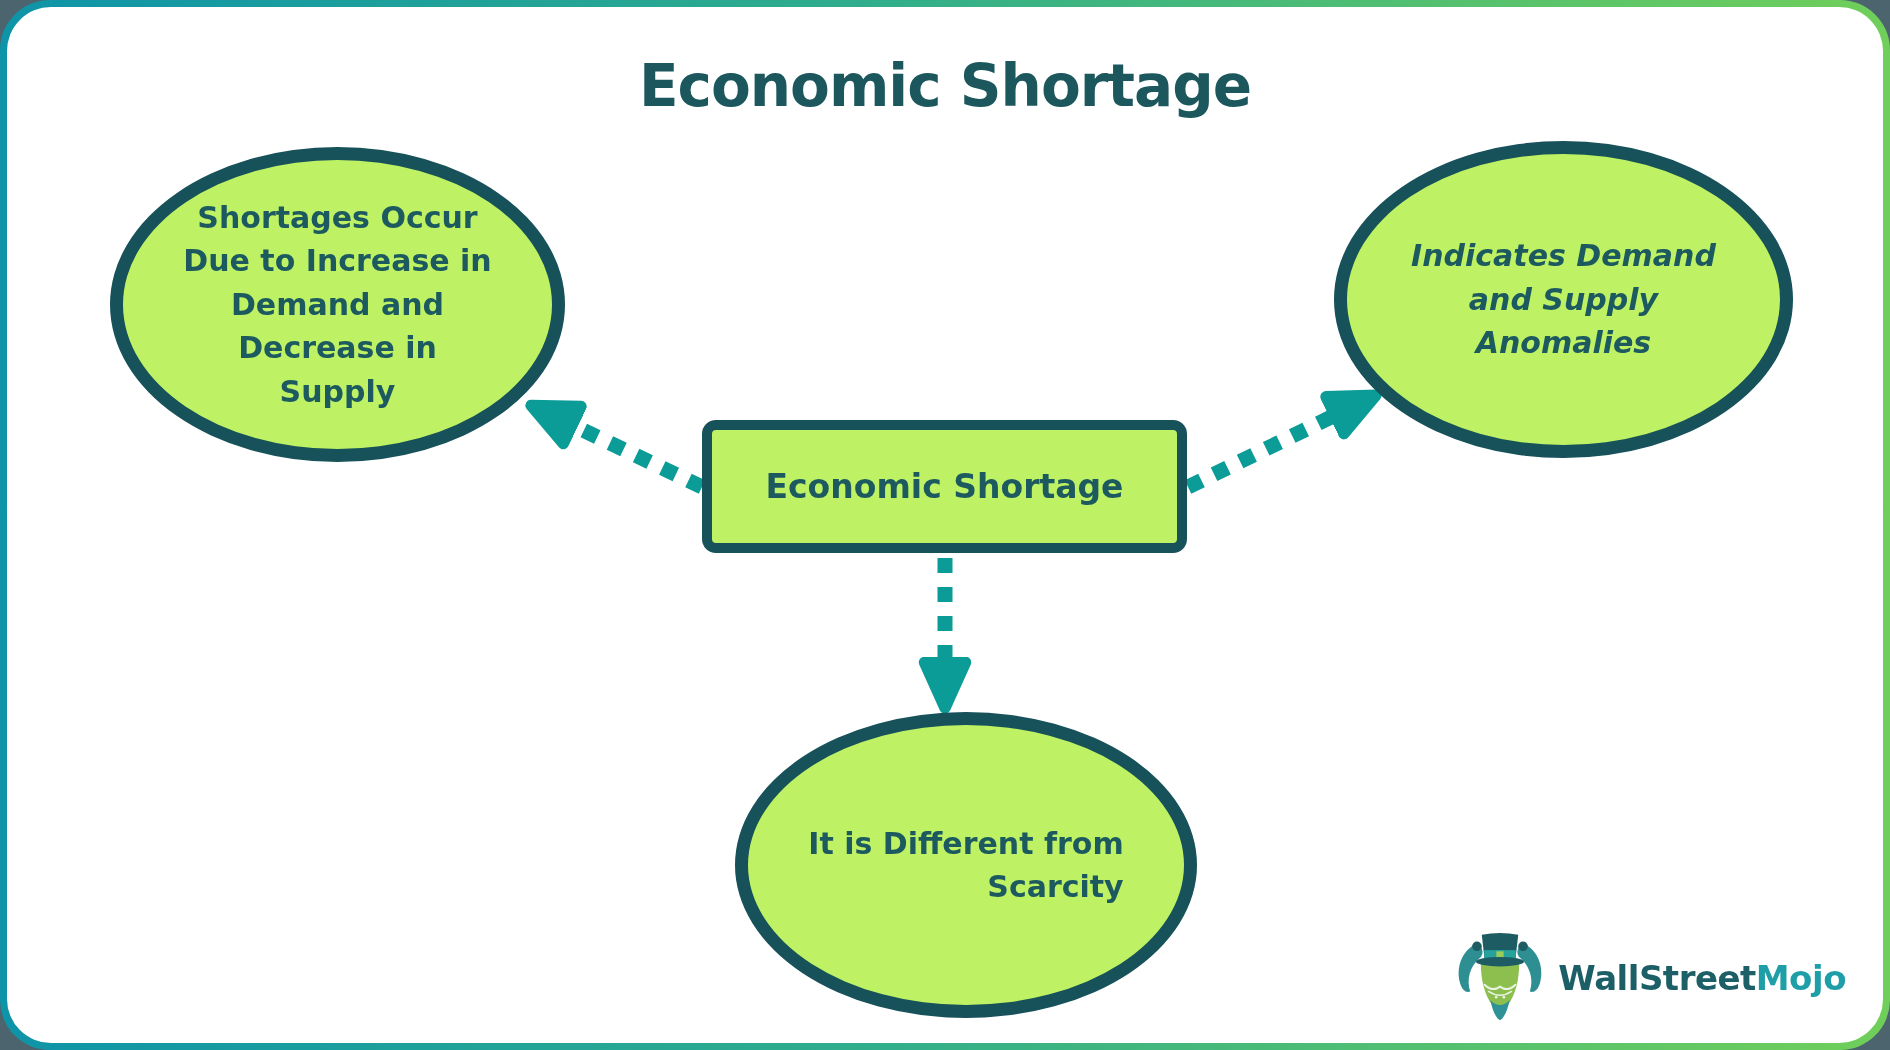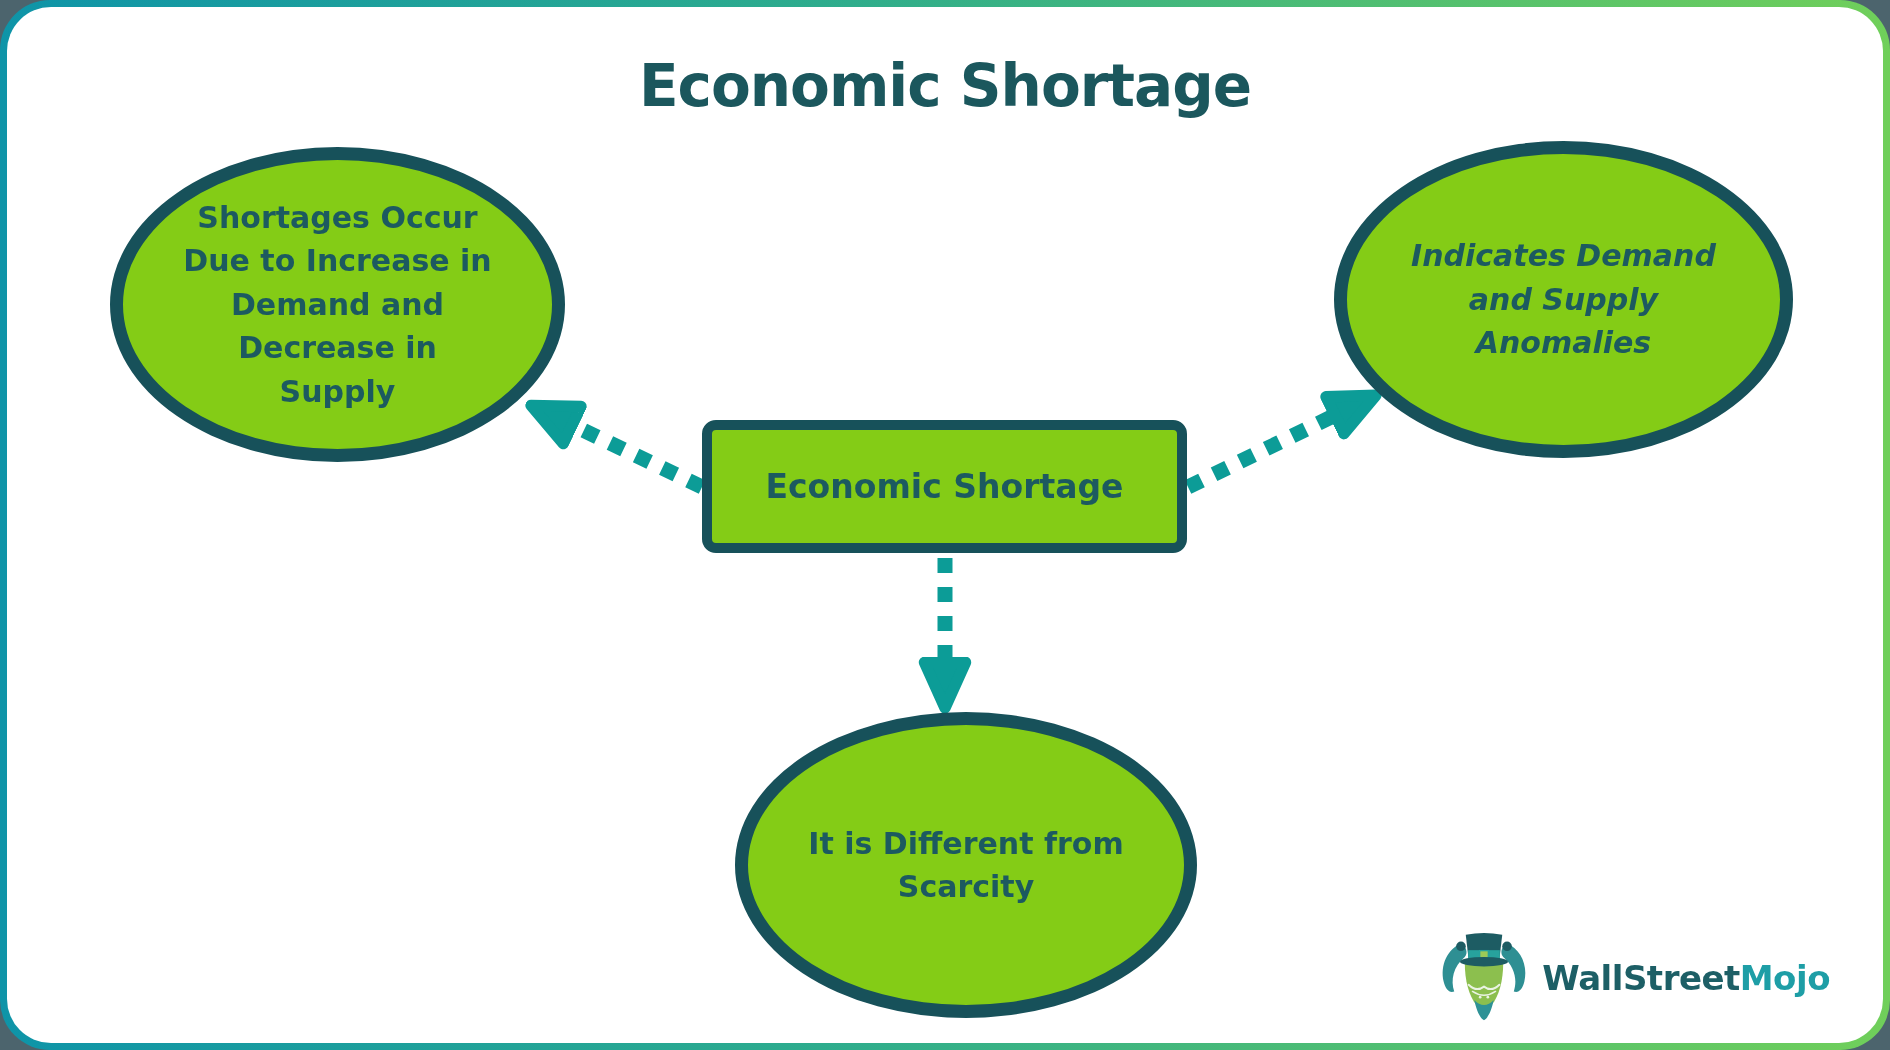--- a/index.html
+++ b/index.html
@@ -33,53 +33,53 @@
     text-align: center;
     font-size: 58px;
     font-weight: 700;
     letter-spacing: -1px;
     color: #1B575D;
     margin: 0;
   }
   .node {
     position: absolute;
     box-sizing: border-box;
-    background: #84cc16;
+    background: #bef264;
     border: 13px solid #17515A;
     display: flex;
     align-items: center;
     justify-content: center;
     text-align: center;
   }
   .ellipse { border-radius: 50%; }
   .node-label {
     white-space: pre-line;
     color: #1C5A60;
     font-weight: 700;
     font-size: 30px;
     line-height: 1.45;
     padding: 0 18px;
   }
   .node-left   { left: 110px;  top: 147px; width: 455px; height: 315px; }
   .node-right  { left: 1334px; top: 141px; width: 459px; height: 317px; font-style: italic; }
-  .node-bottom { left: 735px;  top: 712px; width: 462px; height: 306px; }
+  .node-bottom { left: 735px;  top: 712px; width: 462px; height: 306px; text-align: right; }
   .node-center {
     left: 702px; top: 420px; width: 485px; height: 133px;
     border-width: 10px;
     border-radius: 14px;
   }
   .node-center .node-label { font-size: 33px; }
   .connectors {
     position: absolute;
     inset: 0;
     pointer-events: none;
   }
   .logo {
     position: absolute;
-    right: 60px;
+    right: 44px;
     bottom: 24px;
     display: flex;
     align-items: center;
     gap: 10px;
   }
   .logo-icon { width: 96px; height: 96px; }
   .logo-text {
     font-size: 34px;
     font-weight: 700;
     letter-spacing: -0.5px;

